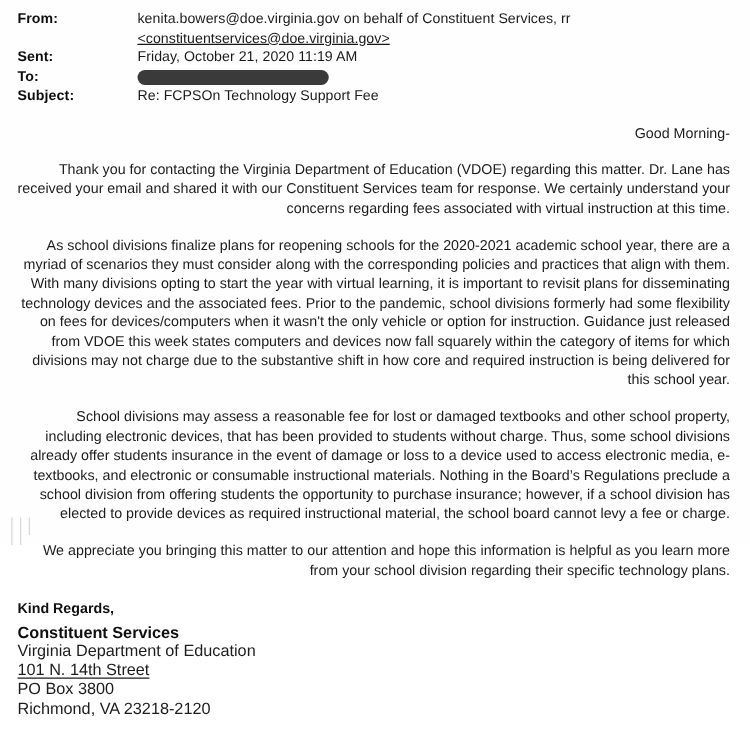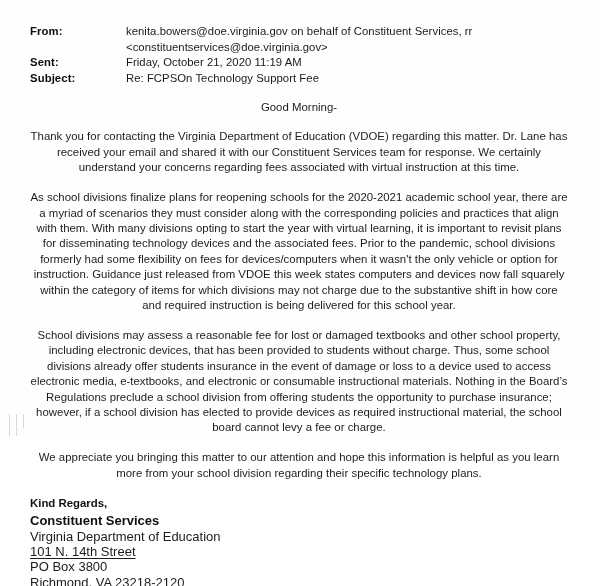--- a/index.html
+++ b/index.html
@@ -14,21 +14,21 @@
     color: #181818;
     position: relative;
     overflow: hidden;
   }
 
   .page {
     position: relative;
     width: 600px;
     height: 436px;
     background: #fefefe;
-    padding: 16px;
+    padding: 0;
     box-sizing: border-box;
   }
 
   
   .headers {
     padding: 8px 14px 0 14px;
   }
   .hdr-row {
     display: flex;
     align-items: flex-start;
@@ -47,20 +47,21 @@
     font-size: 11.3px;
     color: #1a1a1a;
     letter-spacing: 0.05px;
   }
   .hdr-value.cont {
     margin-left: 0;
   }
   .hdr-row-cont {
     display: flex;
     line-height: 15.5px;
+    text-decoration: underline;
   }
   .hdr-row-cont .spacer {
     flex: 0 0 96px;
   }
 
   
   .redaction-wrap {
     flex: 1 1 auto;
     display: flex;
     align-items: center;
@@ -77,21 +78,21 @@
   
   .body-area {
     padding: 0 16px 0 14px;
     margin-top: 14px;
   }
   .para {
     font-size: 11.4px;
     line-height: 15.4px;
     color: #1c1c1c;
     margin: 0 0 14.5px 0;
-    text-align: center;
+    text-align: right;
     letter-spacing: 0.02px;
     max-width: 570px;
   }
   .para.greeting {
     margin-bottom: 14px;
   }
   .para.tight {
     margin-bottom: 15px;
   }
 
@@ -156,20 +157,26 @@
     <div class="hdr-row-cont">
       <div class="spacer"></div>
       <div class="hdr-value cont">&lt;constituentservices@doe.virginia.gov&gt;</div>
     </div>
 
     <div class="hdr-row">
       <div class="hdr-label">Sent:</div>
       <div class="hdr-value">Friday, October 21, 2020 11:19 AM</div>
     </div>
 
+    <div class="hdr-row">
+      <div class="hdr-label">To:</div>
+      <div class="redaction-wrap">
+        <span class="redaction-bar"></span>
+      </div>
+    </div>
 
     <div class="hdr-row">
       <div class="hdr-label">Subject:</div>
       <div class="hdr-value">Re: FCPSOn Technology Support Fee</div>
     </div>
 
   </div>
 
   <div class="body-area">
 

